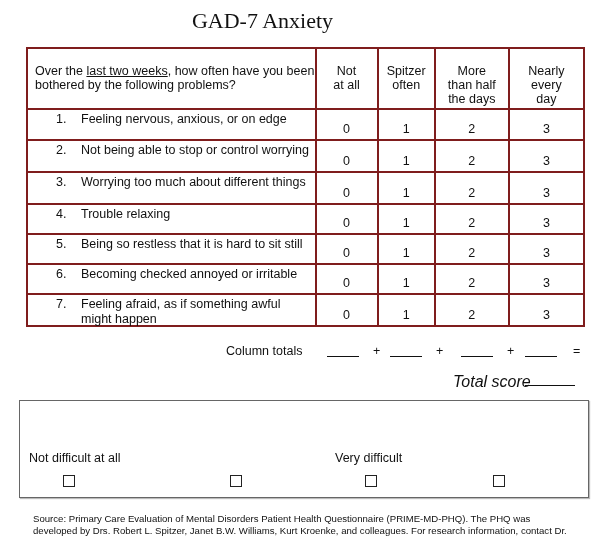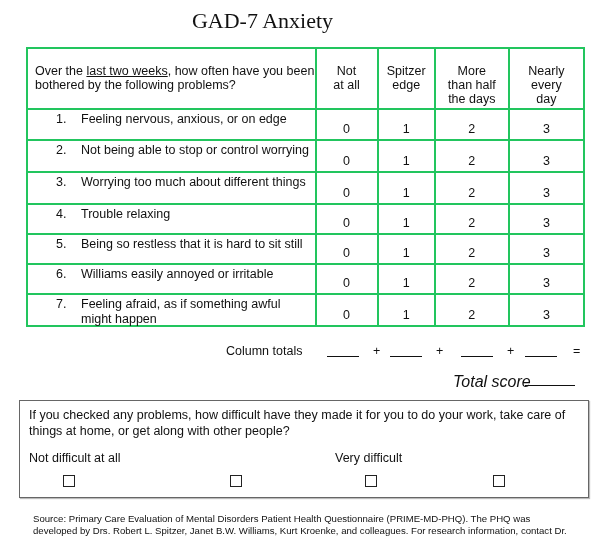--- a/index.html
+++ b/index.html
@@ -1,19 +1,19 @@
 <!DOCTYPE html>
 <html><head>
 <meta charset="utf-8">
 <style>
   html, body { margin:0; padding:0; background:#ffffff; }
   body { width:600px; height:537px; position:relative; overflow:hidden; font-family:"Liberation Sans", sans-serif; color:#111; }
   .title { position:absolute; left:0; top:8px; width:525px; text-align:center; font-family:"Liberation Serif", serif; font-size:22px; color:#111; }
   table.gad { position:absolute; left:26px; top:47px; width:559px; border-collapse:collapse; font-size:12.5px; }
-  table.gad td, table.gad th { border:2px solid #22c55e; padding:0; }
+  table.gad td, table.gad th { border:2px solid #7f1d1d; padding:0; }
   table.gad th { font-weight:normal; vertical-align:top; text-align:center; line-height:14px; padding-top:15px; height:44px; }
   table.gad th.q { text-align:left; padding-left:7px; }
   .underline { text-decoration:underline; }
   table.gad td.item { vertical-align:top; position:relative; height:29px; }
   .num { position:absolute; left:28px; top:2px; }
   .itext { position:absolute; left:53px; top:2px; line-height:15px; }
   table.gad td.val { text-align:center; vertical-align:bottom; padding-bottom:3px; }
   .c0{width:290px;} .c1{width:62px;margin-top:10px;} .c2{width:56px;} .c3{width:74px;} .c4{width:75px;}
   .totals { position:absolute; top:344px; font-size:12.5px; }
   .blank { position:absolute; top:356px; width:32px; border-bottom:1px solid #111; }
@@ -29,21 +29,21 @@
 </head>
 <body>
 
 <div class="title">GAD-7 Anxiety</div>
 
 <table class="gad">
   <tbody>
       <tr>
     <th class="q c0"><span>Over the </span><span class="underline">last two weeks</span><span>, how often have you been bothered by the following problems?</span></th>
     <th class="c1"><span>Not</span><br><span>at all</span></th>
-    <th class="c2"><span>Spitzer</span><br><span>edge</span></th>
+    <th class="c2"><span>Spitzer</span><br><span>often</span></th>
     <th class="c3"><span>More</span><br><span>than half</span><br><span>the days</span></th>
     <th class="c4"><span>Nearly</span><br><span>every</span><br><span>day</span></th>
   </tr>
   <tr>
     <td class="item">
           <span class="num">1.</span>
           <span class="itext">Feeling nervous, anxious, or on edge</span>
         </td>
     <td class="val">0</td>
     <td class="val">1</td>
@@ -86,21 +86,21 @@
           <span class="itext">Being so restless that it is hard to sit still</span>
         </td>
     <td class="val">0</td>
     <td class="val">1</td>
     <td class="val">2</td>
     <td class="val">3</td>
   </tr>
   <tr>
     <td class="item" style="height:28px">
           <span class="num">6.</span>
-          <span class="itext">Williams easily annoyed or irritable</span>
+          <span class="itext">Becoming checked annoyed or irritable</span>
         </td>
     <td class="val">0</td>
     <td class="val">1</td>
     <td class="val">2</td>
     <td class="val">3</td>
   </tr>
   <tr>
     <td class="item" style="height:30px">
           <span class="num">7.</span>
           <span class="itext" style="width:220px">Feeling afraid, as if something awful might happen</span>
@@ -120,21 +120,20 @@
 <span class="op" style="left:436px">+</span>
 <span class="blank" style="left:461px"></span>
 <span class="op" style="left:507px">+</span>
 <span class="blank" style="left:525px"></span>
 <span class="op" style="left:573px">=</span>
 
 <span class="score-label">Total score</span>
 <span class="score-blank"></span>
 
 <div class="diff-box">
-  <div class="diff-q">If you checked any problems, how difficult have they made it for you to do your work, take care of things at home, or get along with other people?</div>
   <span class="diff-opt" style="left:9px">Not difficult at all</span>
   <span class="diff-opt" style="left:315px">Very difficult</span>
   <span class="cb" style="left:43px"></span>
   <span class="cb" style="left:210px"></span>
   <span class="cb" style="left:345px"></span>
   <span class="cb" style="left:473px"></span>
 </div>
 
 <div class="source">
   <div>Source: Primary Care Evaluation of Mental Disorders Patient Health Questionnaire (PRIME-MD-PHQ). The PHQ was</div>

